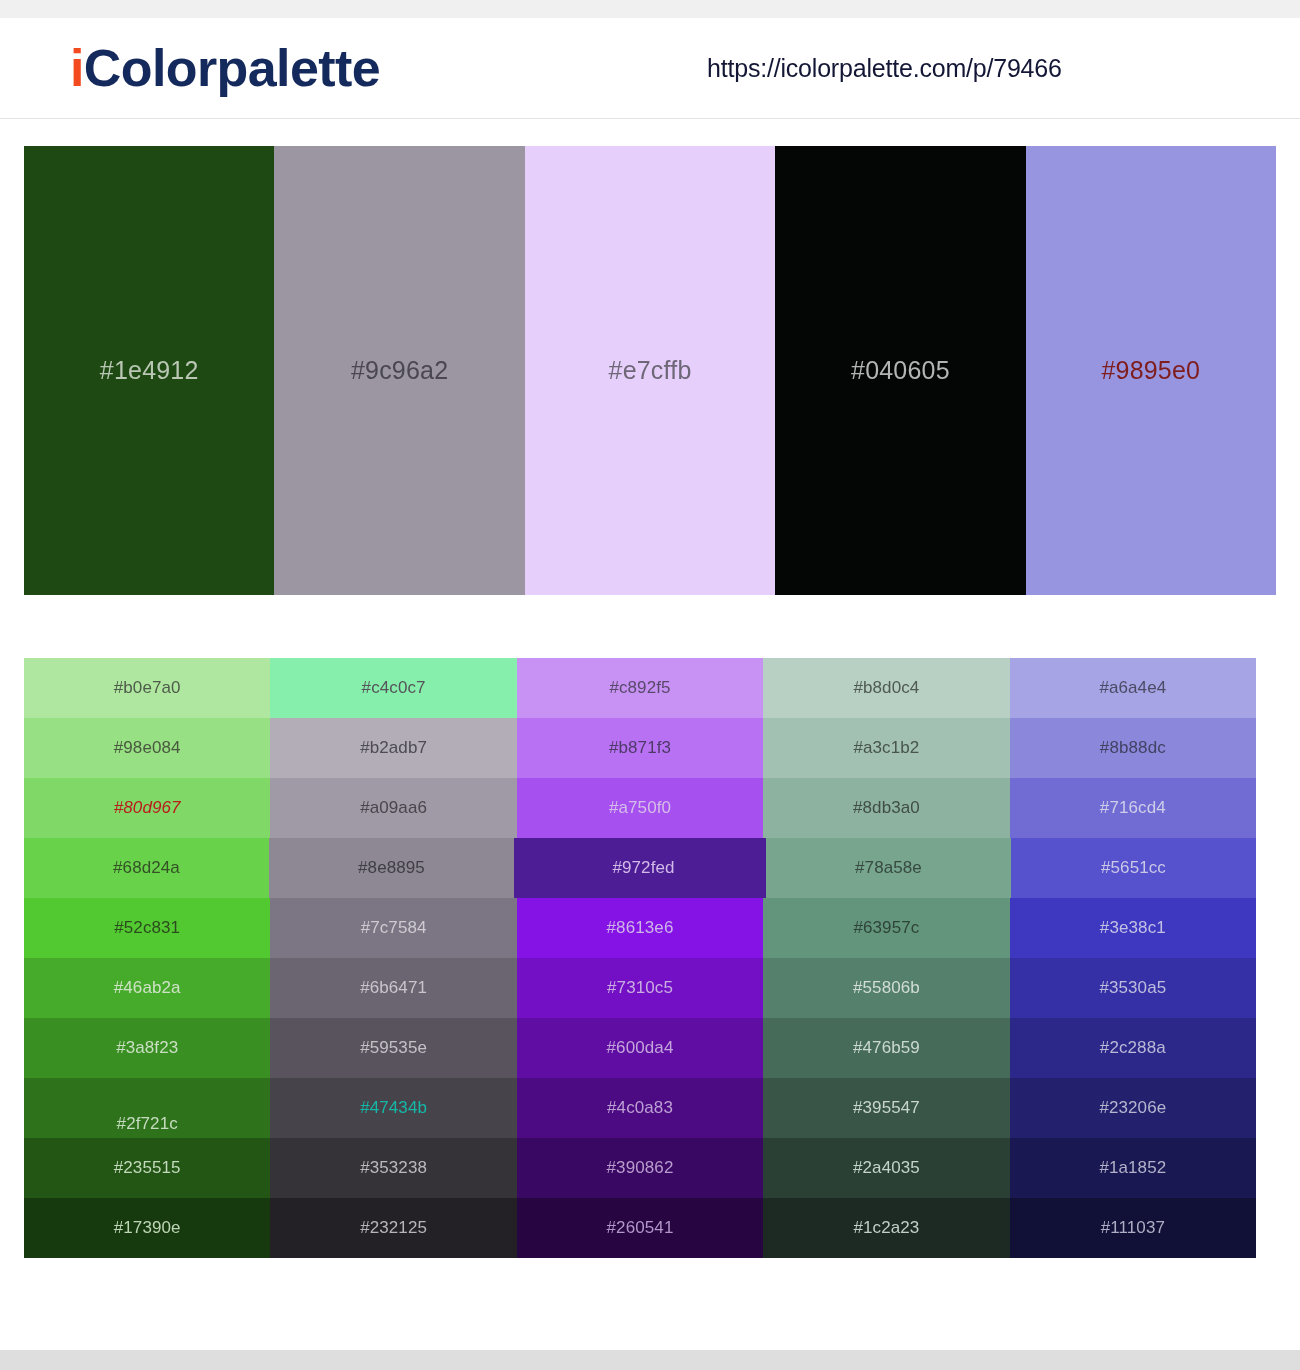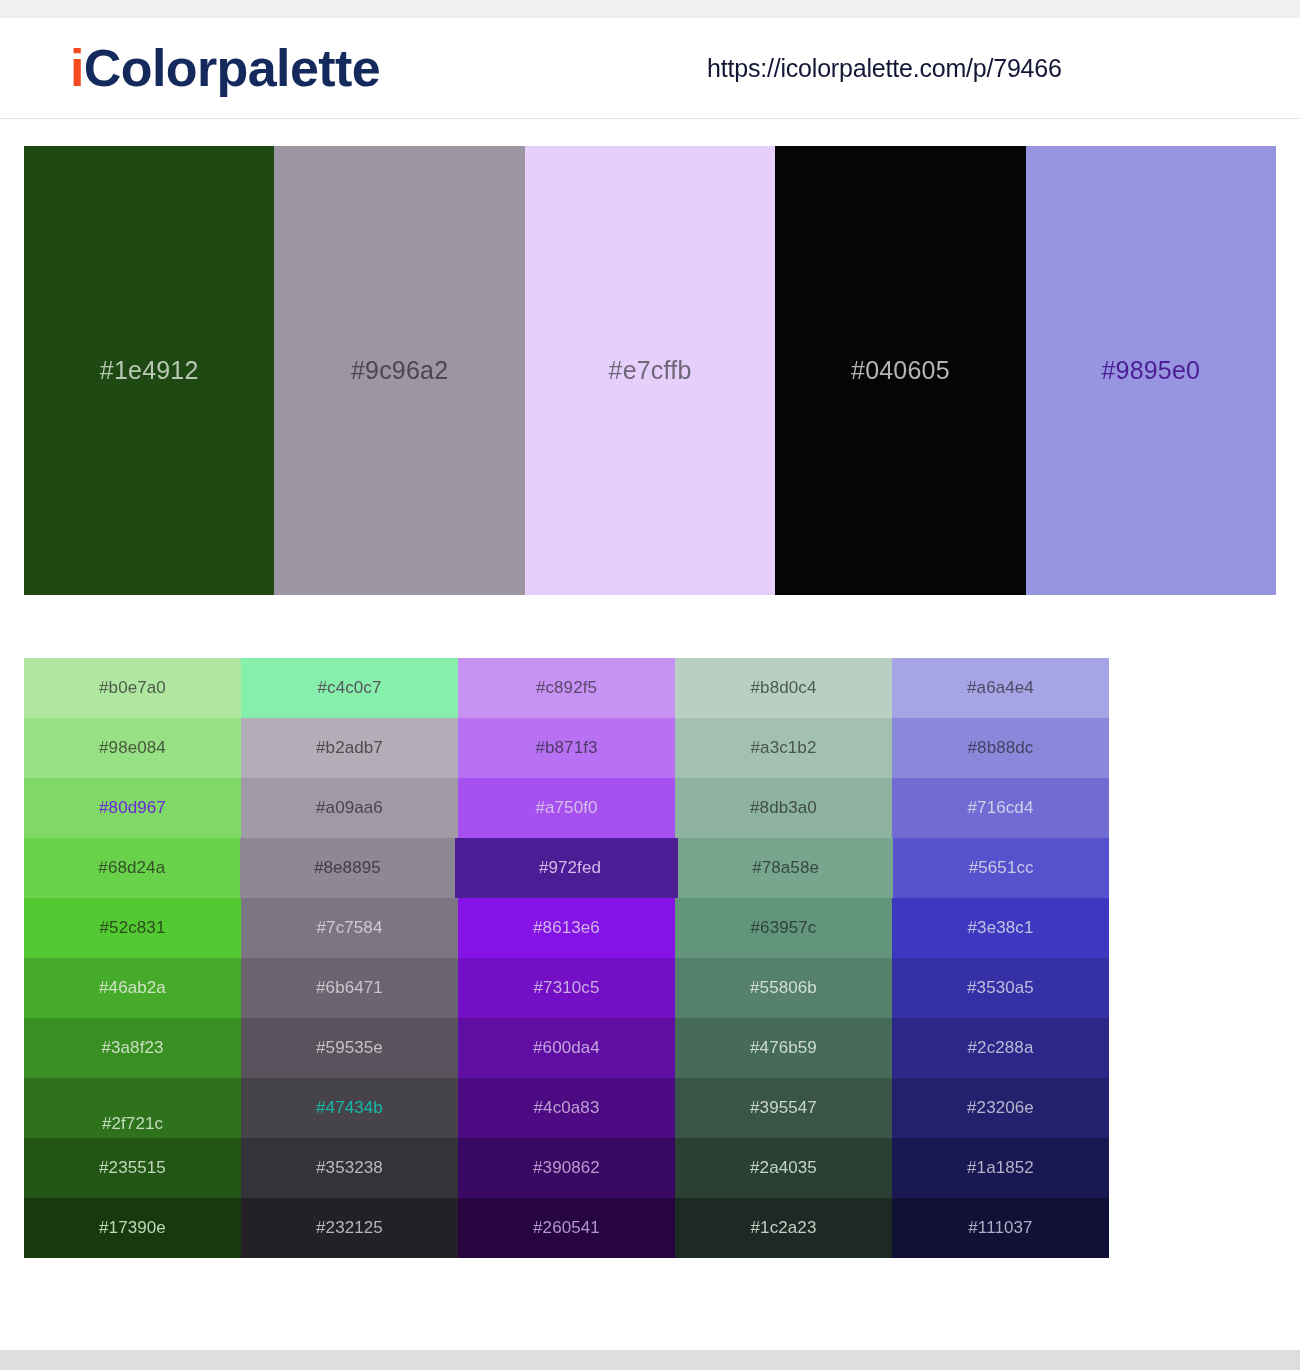--- a/index.html
+++ b/index.html
@@ -73,21 +73,21 @@
   .main-swatch .hex {
     font-size: 25px;
     letter-spacing: 0.2px;
   }
 
   
   .shades-table {
     position: absolute;
     left: 24px;
     top: 658px;
-    width: 1085px;
+    width: 1232px;
     height: 600px;
     display: flex;
     flex-direction: column;
   }
   .shade-row {
     display: flex;
     flex: 1 1 0;
   }
   .shade-cell {
     flex: 1 1 0;
@@ -129,21 +129,21 @@
   <div class="main-swatch" style="background-color: rgb(156, 150, 162);">
     <span class="hex" style="color: rgb(74, 71, 82);">#9c96a2</span>
   </div>
   <div class="main-swatch" style="background-color: rgb(231, 207, 251);">
     <span class="hex" style="color: rgb(109, 103, 119);">#e7cffb</span>
   </div>
   <div class="main-swatch" style="background-color: rgb(4, 6, 5);">
     <span class="hex" style="color: rgb(180, 180, 180);">#040605</span>
   </div>
   <div class="main-swatch" style="background-color: rgb(152, 149, 224);">
-    <span class="hex" style="color: #4c1d95;">#9895e0</span>
+    <span class="hex" style="color: #7f1d1d;">#9895e0</span>
   </div>
 </section>
 
 <section class="shades-table">
     <div class="shade-row">
       <div class="shade-cell" style="background-color: rgb(176, 231, 160);">
         <span class="hex" style="color: rgb(78, 92, 74);">#b0e7a0</span>
       </div>
       <div class="shade-cell" style="background-color: #86efac;">
         <span class="hex" style="color: rgb(86, 84, 90);">#c4c0c7</span>
@@ -170,21 +170,21 @@
       </div>
       <div class="shade-cell" style="background-color: rgb(163, 193, 178);">
         <span class="hex" style="color: rgb(72, 84, 78);">#a3c1b2</span>
       </div>
       <div class="shade-cell" style="background-color: rgb(139, 136, 220);">
         <span class="hex" style="color: rgb(67, 66, 99);">#8b88dc</span>
       </div>
     </div>
     <div class="shade-row">
       <div class="shade-cell" style="background-color: rgb(128, 217, 103);">
-        <span class="hex" style="color: #6d28d9;">#80d967</span>
+        <span class="hex" style="color: #b91c1c; font-style: italic;">#80d967</span>
       </div>
       <div class="shade-cell" style="background-color: rgb(160, 154, 166);">
         <span class="hex" style="color: rgb(72, 70, 76);">#a09aa6</span>
       </div>
       <div class="shade-cell" style="background-color: rgb(167, 80, 240);">
         <span class="hex" style="color: rgb(213, 189, 233);">#a750f0</span>
       </div>
       <div class="shade-cell" style="background-color: rgb(141, 179, 160);">
         <span class="hex" style="color: rgb(64, 77, 71);">#8db3a0</span>
       </div>

